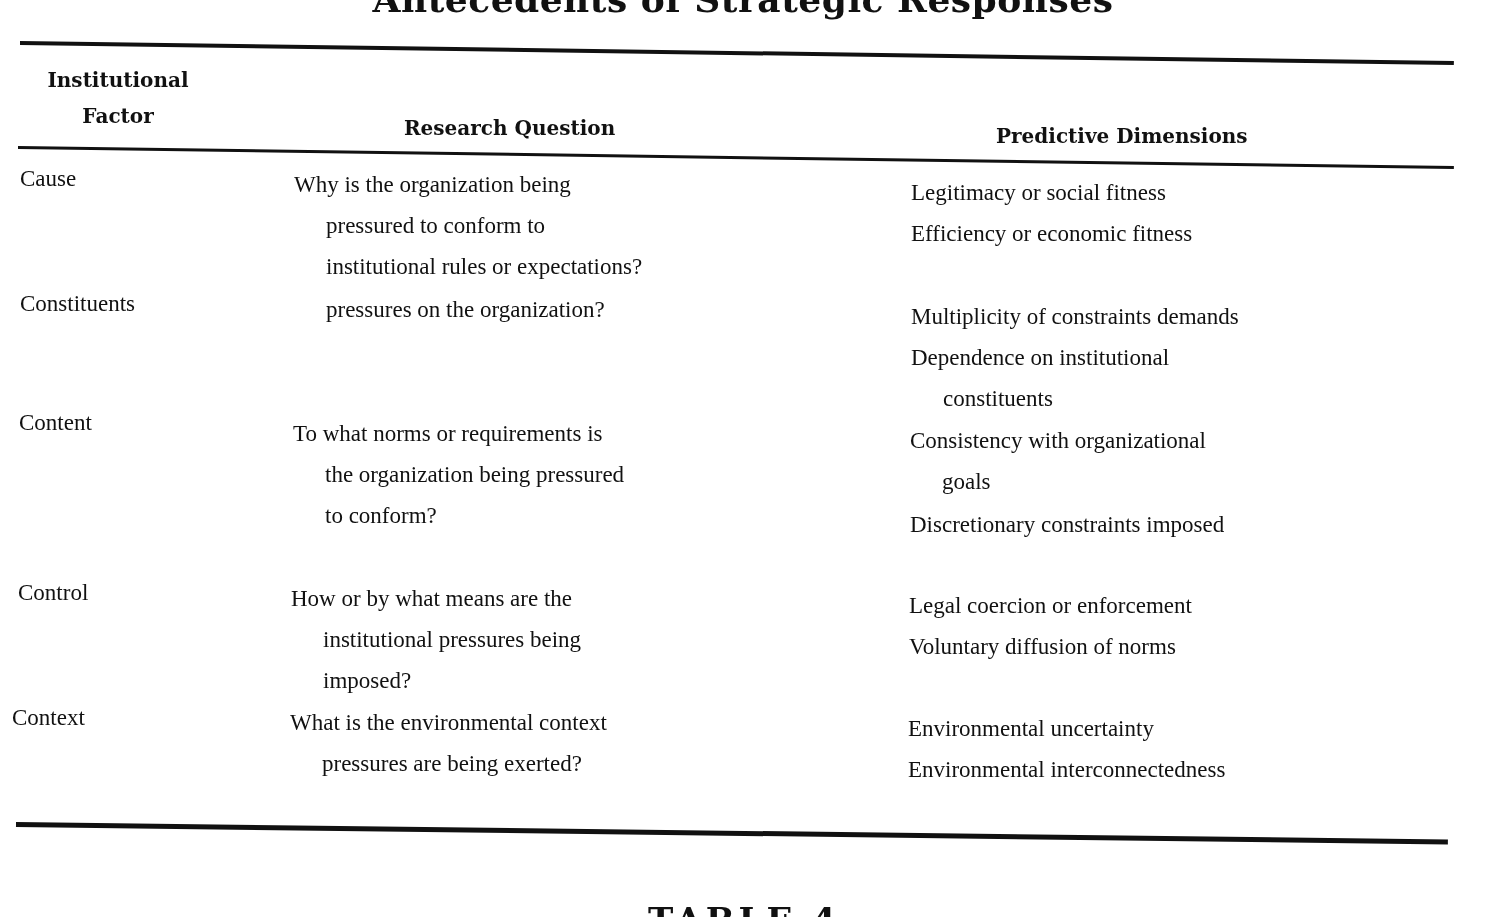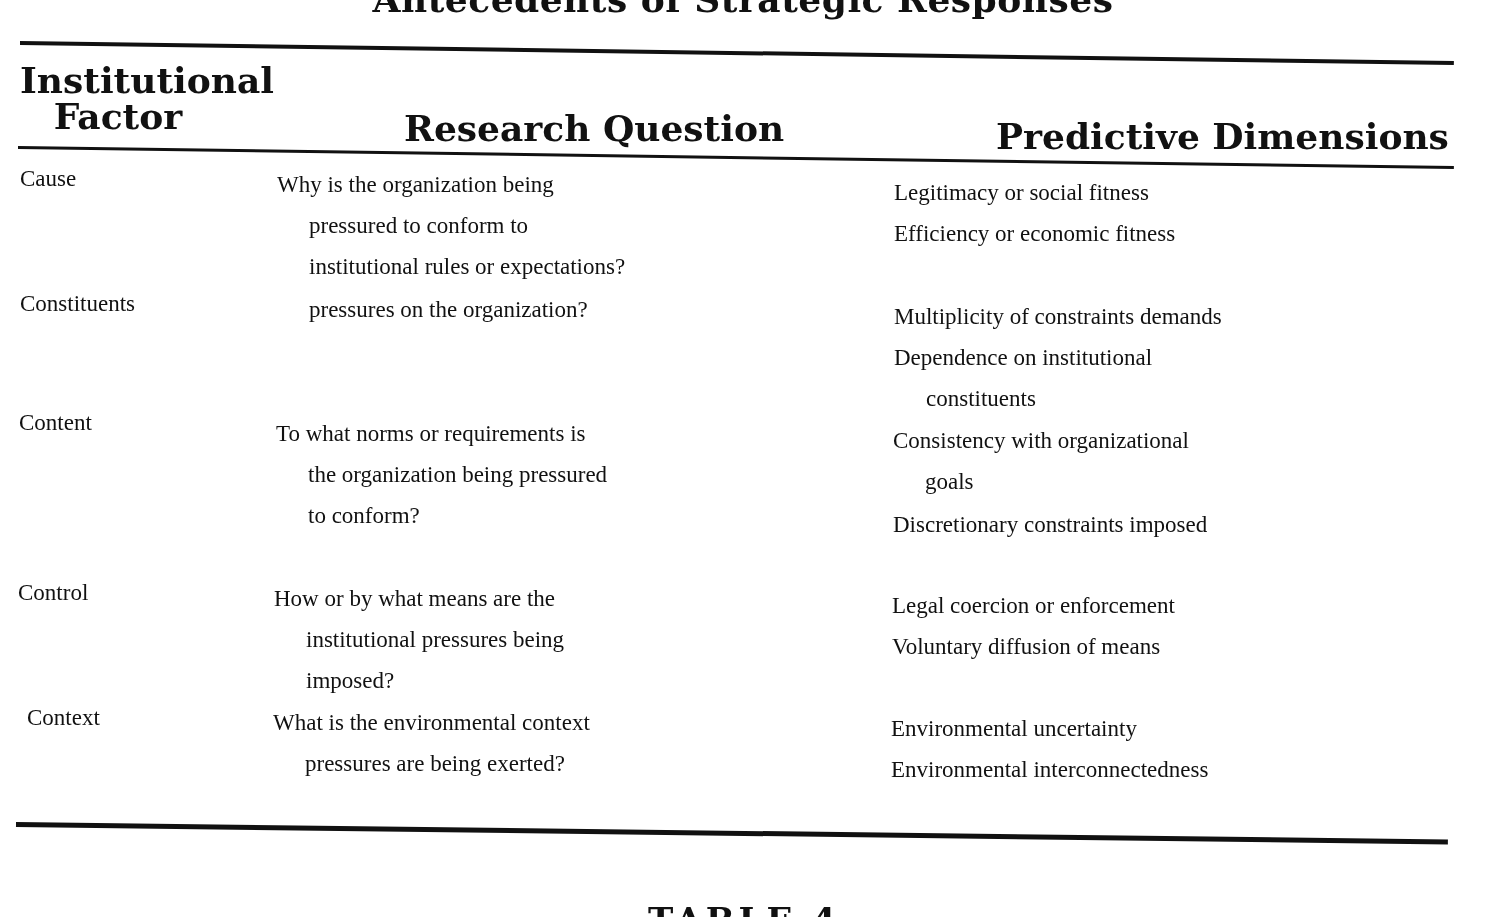--- a/index.html
+++ b/index.html
@@ -1,22 +1,22 @@
 <!DOCTYPE html>
 <html><head>
 <meta charset="utf-8">
 <style>
   html, body { margin:0; padding:0; background:#ffffff; }
   body { width:1486px; height:917px; position:relative; overflow:hidden; color:#111; }
   .title { position:absolute; left:0; width:1486px; top:-22px; text-align:center;
            font-family:"DejaVu Serif", serif; font-weight:bold; font-size:36px; letter-spacing:0.5px; }
   .rule { position:absolute; background:#111; height:4px; transform-origin:left center; }
-  .hdr { position:absolute; font-family:"DejaVu Serif", serif; font-weight:bold; font-size:36px; line-height:44px; }
+  .hdr { position:absolute; font-family:"DejaVu Serif", serif; font-weight:bold; font-size:20px; line-height:44px; }
   .cell { position:absolute; font-family:"Liberation Serif", "DejaVu Serif", serif; font-size:23px; line-height:41px; }
-  .cell .line { display:block; white-space:nowrap; }
+  .cell .line { display:block; white-space:nowrap;margin-left:17px; }
   .cell .indent { padding-left:32px; }
   .footer-title { position:absolute; left:648px; top:900px; font-family:"DejaVu Serif", serif; font-weight:bold; font-size:34px; letter-spacing:4px; }
 </style>
 </head>
 <body>
 
 <div class="title">Antecedents of Strategic Responses</div>
 
 <div class="rule" style="left:20px; top:41px; width:1434px; transform:rotate(0.8deg);"></div>
 <div class="rule" style="left:18px; top:146px; width:1436px; height:3px; transform:rotate(0.8deg);"></div>
@@ -63,24 +63,24 @@
 </div>
 
 <div class="cell" style="left:18px; top:572px;">Control</div>
 <div class="cell" style="left:274px; top:578px;">
   <span class="line">How or by what means are the</span>
   <span class="line indent">institutional pressures being</span>
   <span class="line indent">imposed?</span>
 </div>
 <div class="cell" style="left:892px; top:585px;">
   <span class="line">Legal coercion or enforcement</span>
-  <span class="line">Voluntary diffusion of means</span>
+  <span class="line">Voluntary diffusion of norms</span>
 </div>
 
-<div class="cell" style="left:27px; top:697px;">Context</div>
+<div class="cell" style="left:12px; top:697px;">Context</div>
 <div class="cell" style="left:273px; top:702px;">
   <span class="line">What is the environmental context</span>
   <span class="line indent">pressures are being exerted?</span>
 </div>
 <div class="cell" style="left:891px; top:708px;">
   <span class="line">Environmental uncertainty</span>
   <span class="line">Environmental interconnectedness</span>
 </div>
 
 <div class="footer-title">TABLE 4</div>

